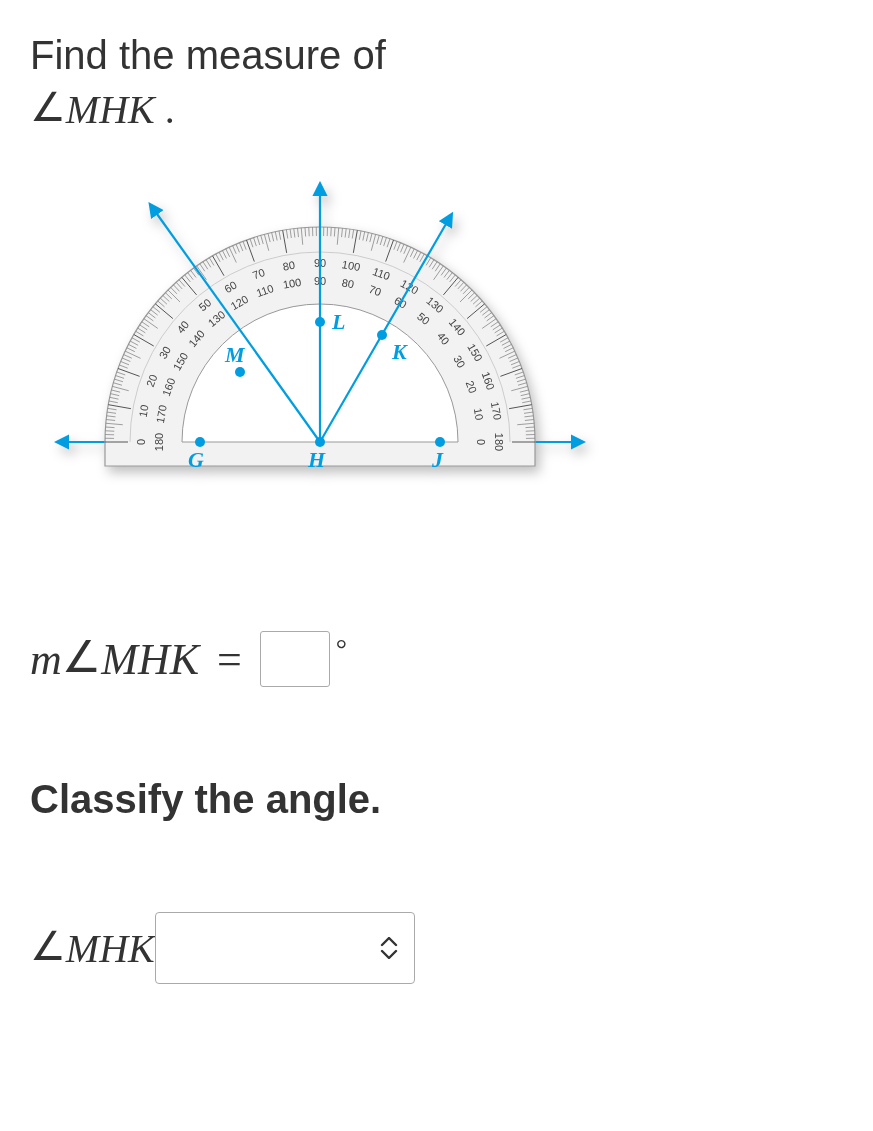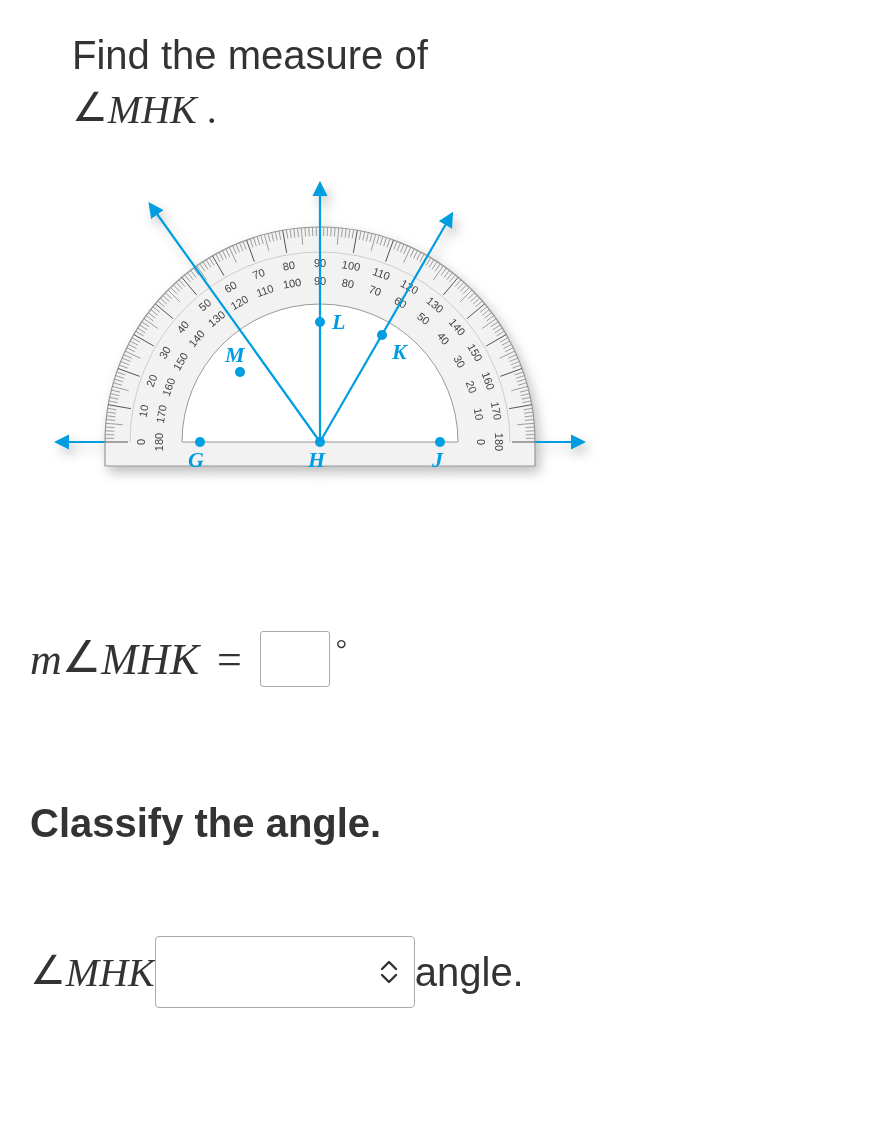--- a/index.html
+++ b/index.html
@@ -8,21 +8,20 @@
     padding: 28px 30px;
     font-family: Arial, Helvetica, sans-serif;
     background: #fff;
     color: #333;
     width: 873px;
   }
   .question {
     font-size: 40px;
     line-height: 1.35;
     margin-bottom: 30px;
-    margin-left: 42px;
   }
   .mathit {
     font-family: "Times New Roman", Times, serif;
     font-style: italic;
   }
   .mathrm {
     font-family: "Times New Roman", Times, serif;
     font-style: normal;
   }
   .angle {
@@ -35,21 +34,21 @@
   .figure-wrap {
     margin: 20px 0 120px 20px;
   }
   .eqline {
     font-size: 44px;
     font-family: "Times New Roman", Times, serif;
     font-style: italic;
     display:flex;
     align-items:center;
     gap:18px;
-    margin-bottom: 114px;
+    margin-bottom: 90px;
   }
   .eqline .op {
     font-style: normal;
   }
   .input-box {
     width: 70px;
     height: 56px;
     border: 1px solid #aaa;
     border-radius: 3px;
     background:#fff;
@@ -407,14 +406,13 @@
     <span></span>
     <span class="chev">
       <svg width="18" height="10" viewBox="0 0 18 10">
           <path d="M2 8 L9 1 L16 8" fill="none" stroke="#333" stroke-width="2.4" stroke-linecap="round" stroke-linejoin="round"></path>
         </svg>
       <svg width="18" height="10" viewBox="0 0 18 10">
           <path d="M2 2 L9 9 L16 2" fill="none" stroke="#333" stroke-width="2.4" stroke-linecap="round" stroke-linejoin="round"></path>
         </svg>
     </span>
   </div>
-  <span> angle.</span>
 </div>
 
 </body></html>

